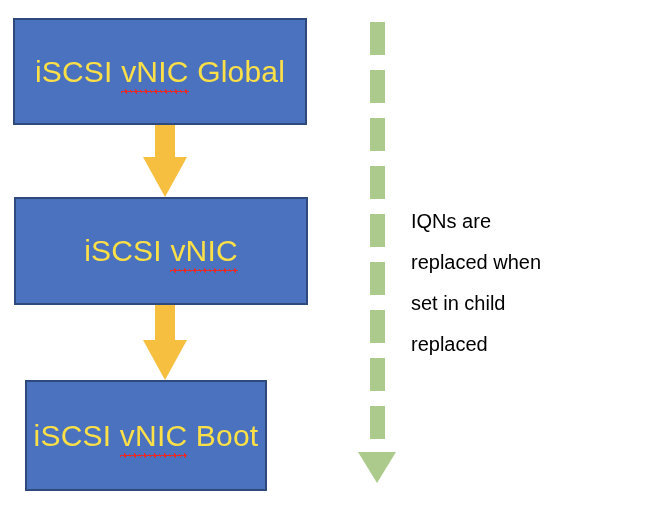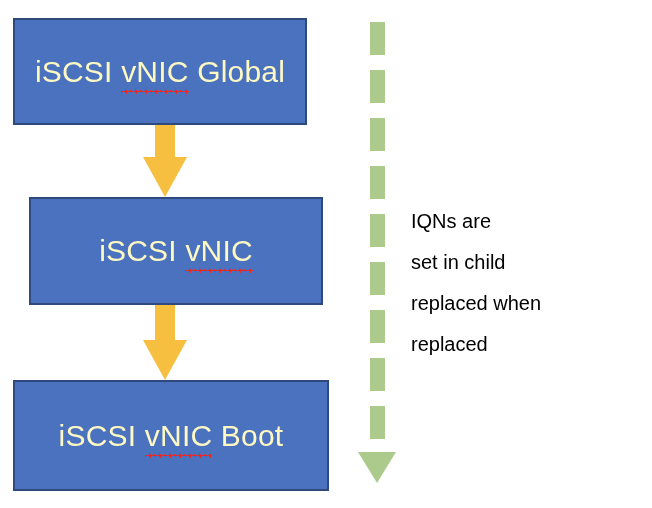--- a/index.html
+++ b/index.html
@@ -23,30 +23,30 @@
     position: absolute;
     box-sizing: border-box;
     background: #4a72bf;
     border: 2px solid #2e4a7d;
     display: flex;
     align-items: center;
     justify-content: center;
   }
   .proc-box-label {
     position: relative;
-    color: #fef9c3;
+    color: #fde047;
     font-size: 30px;
     line-height: 1;
     letter-spacing: 0.2px;
     white-space: nowrap;
   }
 
   #box-global { left: 13px; top: 18px;  width: 294px; height: 107px; }
-  #box-vnic   { left: 29px; top: 197px; width: 294px; height: 108px; }
-  #box-boot   { left: 13px; top: 380px; width: 316px; height: 111px; }
+  #box-vnic   { left: 14px; top: 197px; width: 294px; height: 108px; }
+  #box-boot   { left: 25px; top: 380px; width: 242px; height: 111px; }
 
   
   .squiggle {
     position: relative;
     display: inline-block;
   }
   .squiggle::after {
     content: "";
     position: absolute;
     left: 0;
@@ -158,18 +158,18 @@
     <div class="dash" style="top:192px"></div>
     <div class="dash" style="top:240px"></div>
     <div class="dash" style="top:288px"></div>
     <div class="dash" style="top:336px"></div>
     <div class="dash" style="top:384px"></div>
     <div class="ghead"></div>
   </div>
 
   <div id="caption">
     <span class="cap-line">IQNs are</span>
+    <span class="cap-line">replaced when</span>
     <span class="cap-line">set in child</span>
-    <span class="cap-line">replaced when</span>
     <span class="cap-line">replaced</span>
   </div>
 
 </div>
 
 </body></html>

